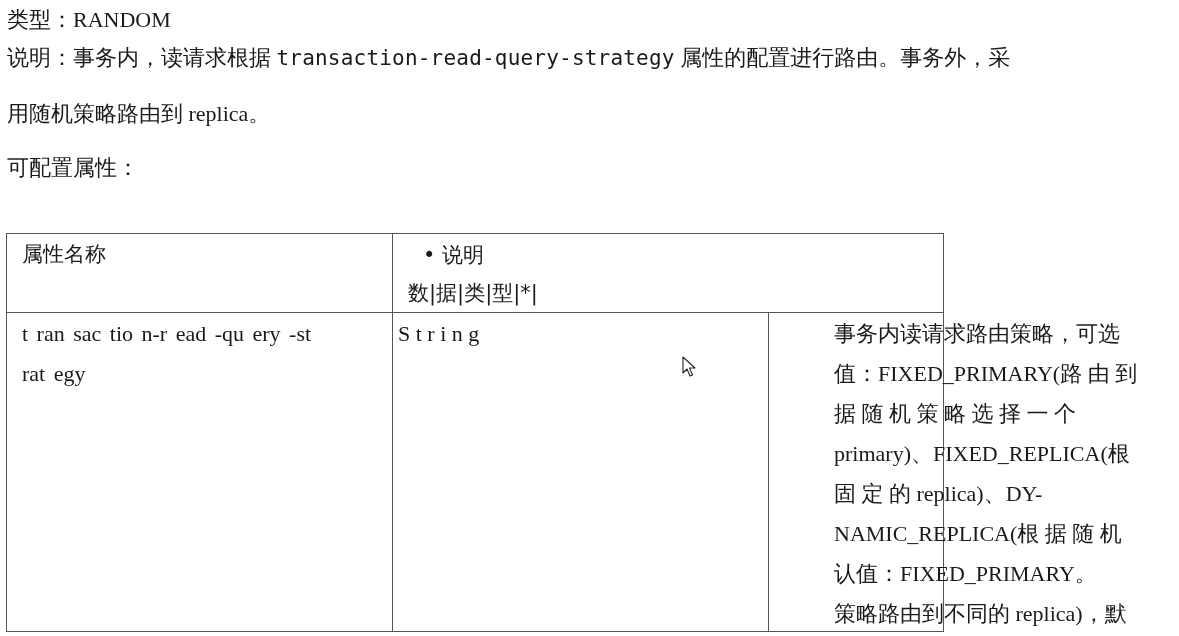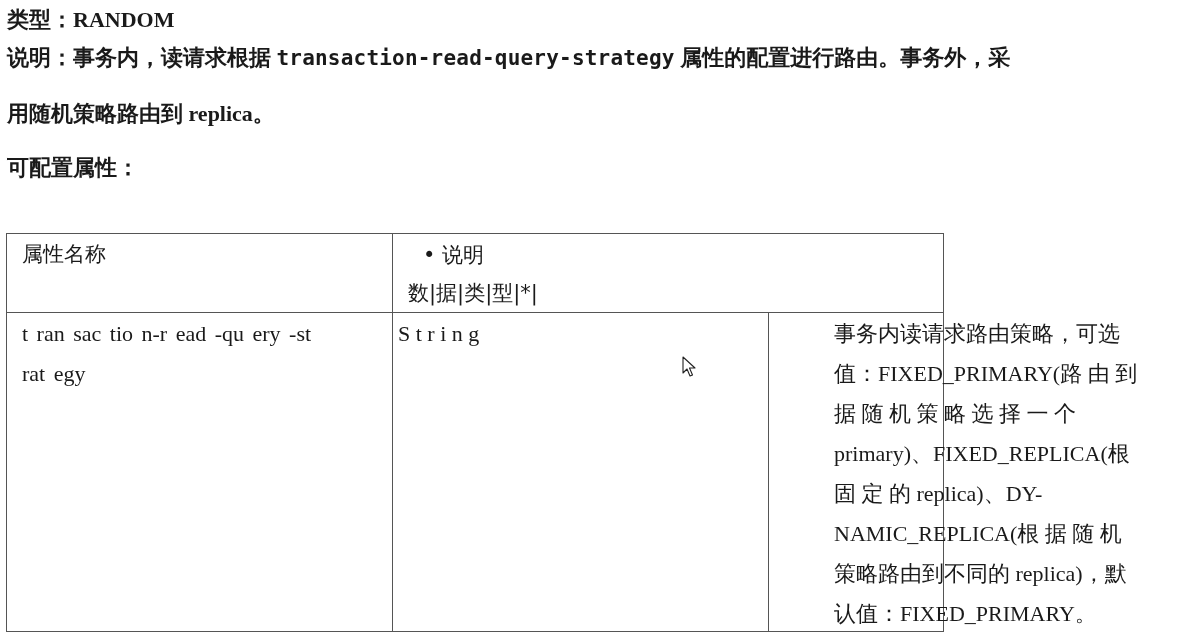--- a/index.html
+++ b/index.html
@@ -15,21 +15,20 @@
       color: #1a1a1a;
       font-family: "Liberation Serif", "DejaVu Serif", serif;
       font-size: 22px;
     }
     .para {
       position: absolute;
       left: 7px;
       margin: 0;
       line-height: 40px;
       white-space: nowrap;
-      font-weight: bold;
     }
     .mono {
       font-family: "DejaVu Sans Mono", "Liberation Mono", monospace;
       font-size: 21px;
       letter-spacing: 0.2px;
     }
     #p-type { top: 0px; }
     #p-desc { top: 38px; }
     #p-desc2 { top: 94px; }
     #p-config { top: 148px; }
@@ -145,21 +144,21 @@
       <div>rat egy</div>
     </div>
     <div class="cell cell-type">String</div>
     <div class="cell cell-desc">
       <span class="desc-line">事务内读请求路由策略，可选</span>
       <span class="desc-line">值：FIXED_PRIMARY(路 由 到</span>
       <span class="desc-line spread">据 随 机 策 略 选 择 一 个</span>
       <span class="desc-line">primary)、FIXED_REPLICA(根</span>
       <span class="desc-line">固 定 的 replica)、DY-</span>
       <span class="desc-line">NAMIC_REPLICA(根 据 随 机</span>
+      <span class="desc-line">认值：FIXED_PRIMARY。</span>
       <span class="desc-line">策略路由到不同的 replica)，默</span>
-      <span class="desc-line">认值：FIXED_PRIMARY。</span>
     </div>
   </div>
 </div>
 
 <svg class="cursor" viewBox="0 0 16 22">
   <path d="M1 1 L1 17 L5 13 L8 20 L10.5 19 L7.5 12 L13 12 Z" fill="#ffffff" stroke="#222" stroke-width="1.1" stroke-linejoin="round"></path>
 </svg>
 
 </body></html>

